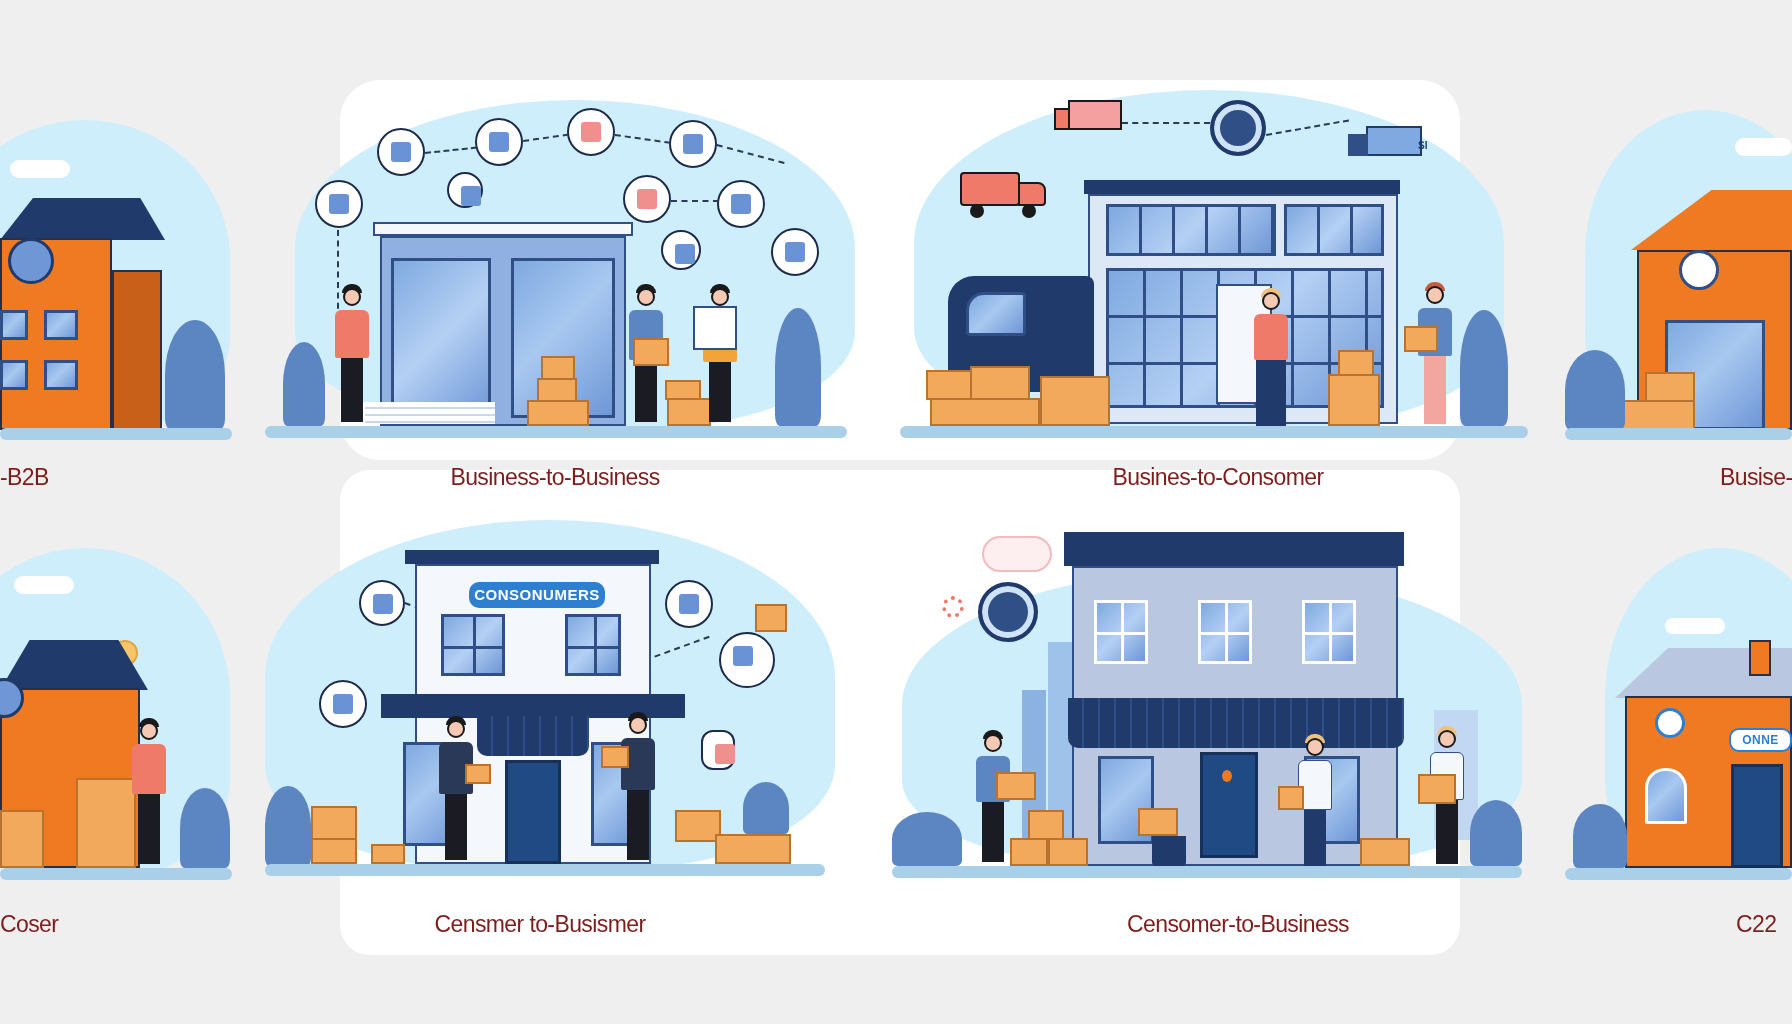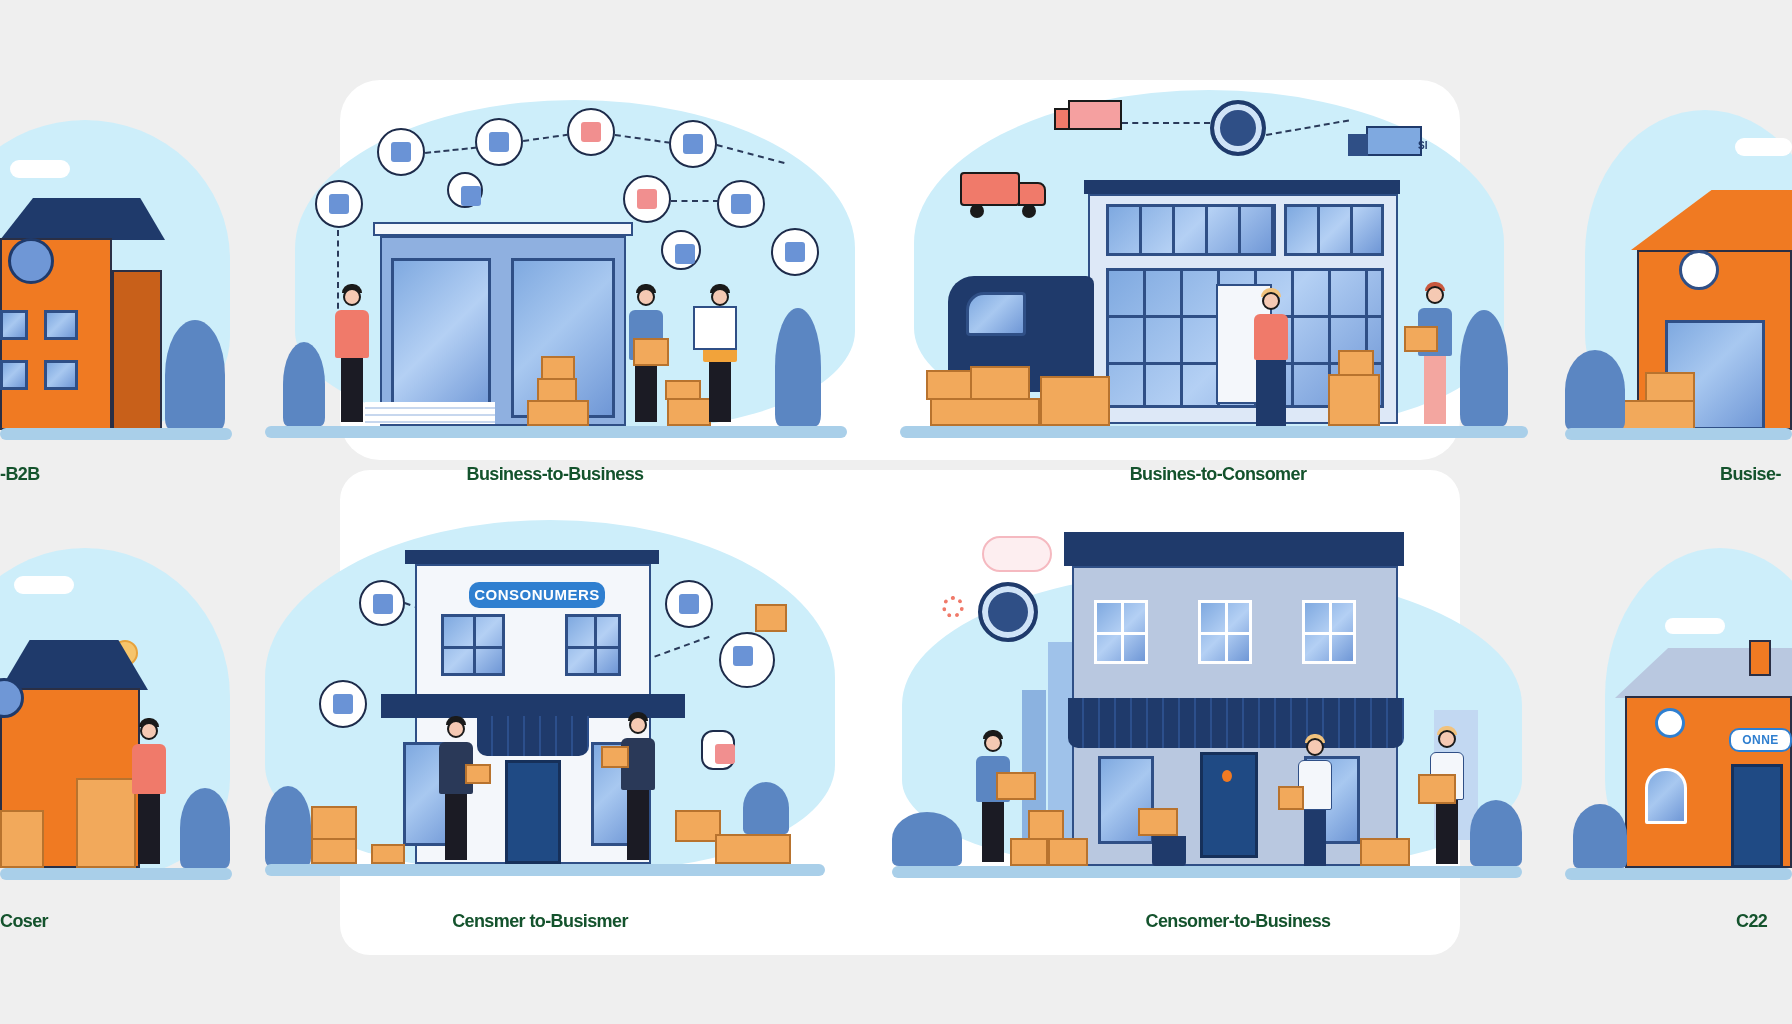--- a/index.html
+++ b/index.html
@@ -6,22 +6,22 @@
   html, body { width: 1792px; height: 1024px; overflow: hidden; }
   body { background: #efefef; font-family: "Liberation Sans", sans-serif; position: relative; }
 
   .backing { position: absolute; background: #ffffff; border-radius: 40px; }
 
   .panel { position: absolute; }
   .sky { position: absolute; background: #cdeefa; border-radius: 50% 50% 40% 40% / 45% 45% 30% 30%; }
   .ground { position: absolute; height: 12px; background: #a9cfe9; border-radius: 6px; }
 
   .label {
-    position: absolute; font-size: 18px; color: #14532d; letter-spacing: -0.6px;
-    font-weight: 700; white-space: nowrap; transform: translateX(-50%);
+    position: absolute; font-size: 23px; color: #7f1d1d; letter-spacing: -0.6px;
+    font-weight: 400; white-space: nowrap; transform: translateX(-50%);
   }
   .label.edge { transform: none; }
   .glass { position: absolute; background: linear-gradient(135deg,#7fa9e0 0%,#a8c8f0 45%,#6f97d6 100%); border: 3px solid #2f4f86; }
   .roof-dark { position: absolute; background: #1f3a6b; }
   .wall-grey { position: absolute; background: #b9c8e0; border: 2px solid #2f4f86; }
   .wall-white { position: absolute; background: #f4f7fb; border: 2px solid #2f4f86; }
   .wall-orange { position: absolute; background: #f07a22; border: 2px solid #2a2f45; }
   .door { position: absolute; background: #1f4a84; border: 3px solid #16305a; }
   .box { position: absolute; background: #f2a95b; border: 2px solid #b8732e; }
   .plant { position: absolute; background: #5b86c2; border-radius: 50% 50% 10% 10%; }

